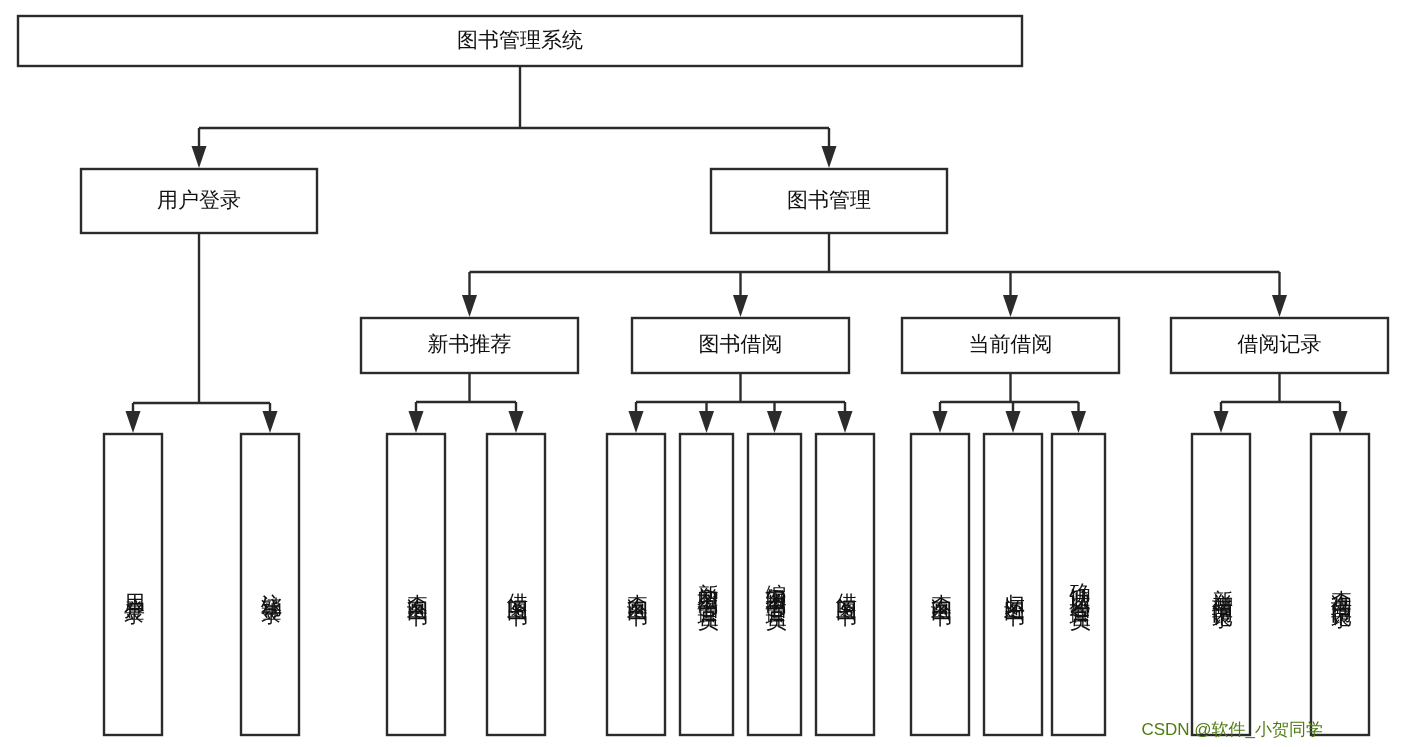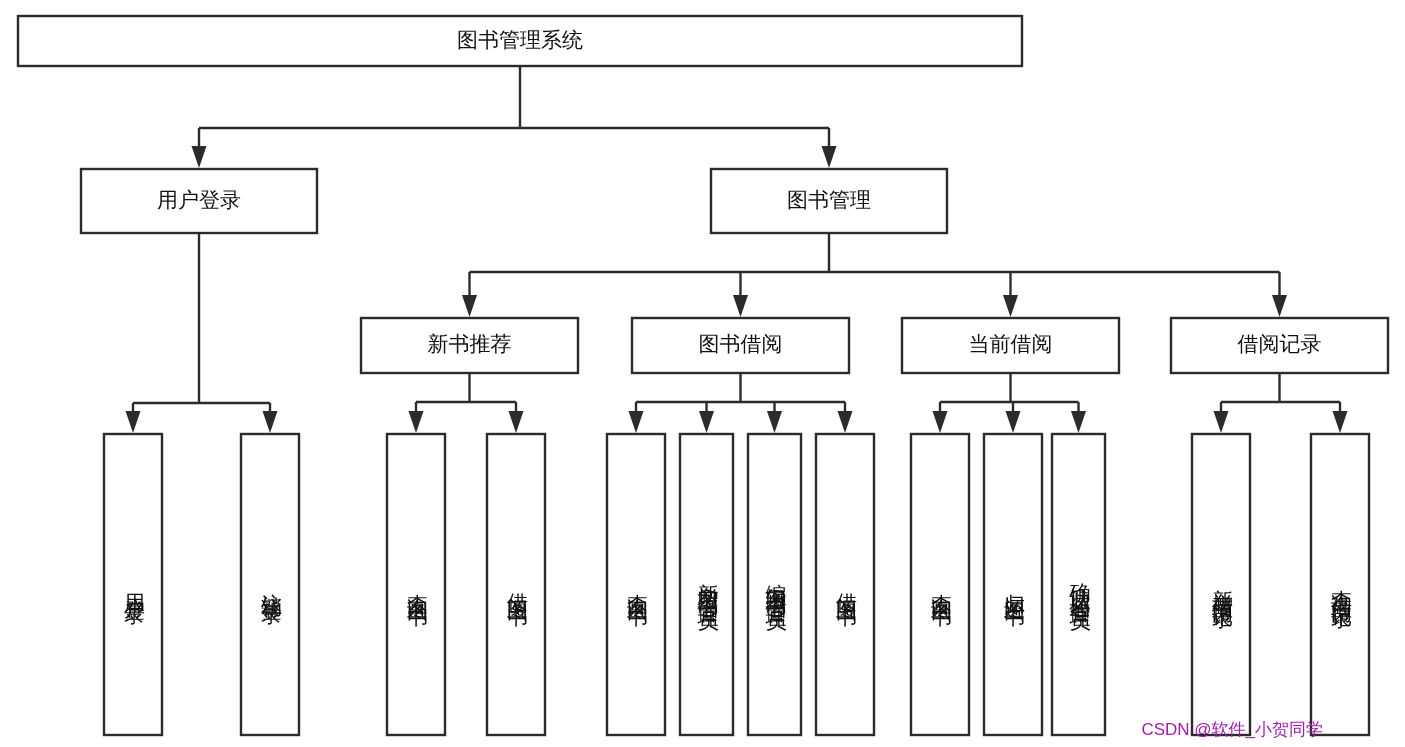--- a/index.html
+++ b/index.html
@@ -59,21 +59,21 @@
     writing-mode: vertical-rl;
     glyph-orientation-vertical: 0;
     letter-spacing: 4px;
   }
   .watermark {
     position: absolute;
     right: 12px;
     bottom: 6px;
     font-family: "Liberation Sans", "DejaVu Sans", sans-serif;
     font-size: 17px;
-    color: #a21caf;
+    color: #4d7c0f;
     white-space: nowrap;
     user-select: none;
     pointer-events: none;
   }
 </style>
 </head>
 <body>
 
 <div id="diagram-root">
   <svg class="flow" viewBox="0 0 1405 747" xmlns="http://www.w3.org/2000/svg">

